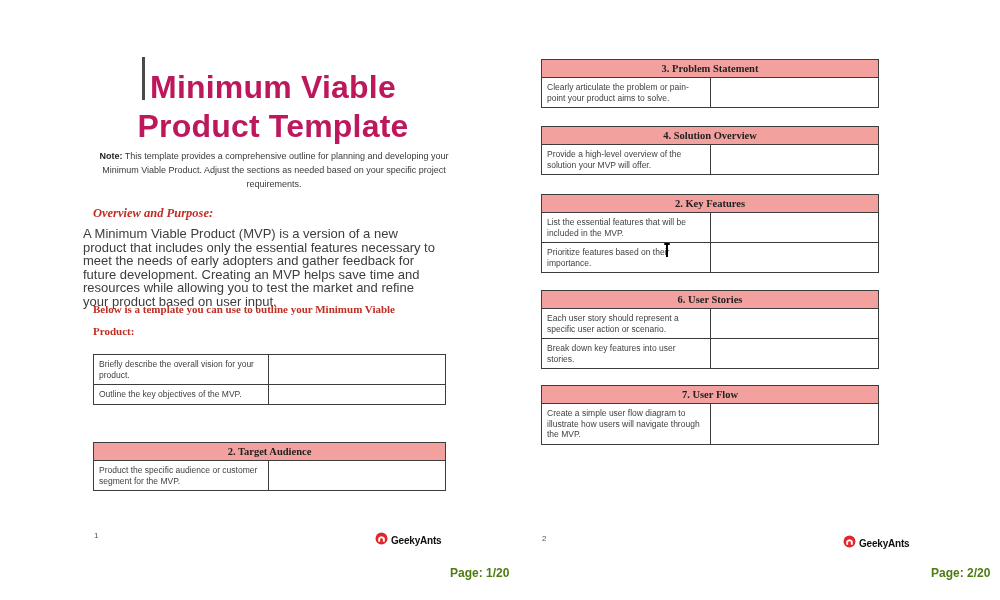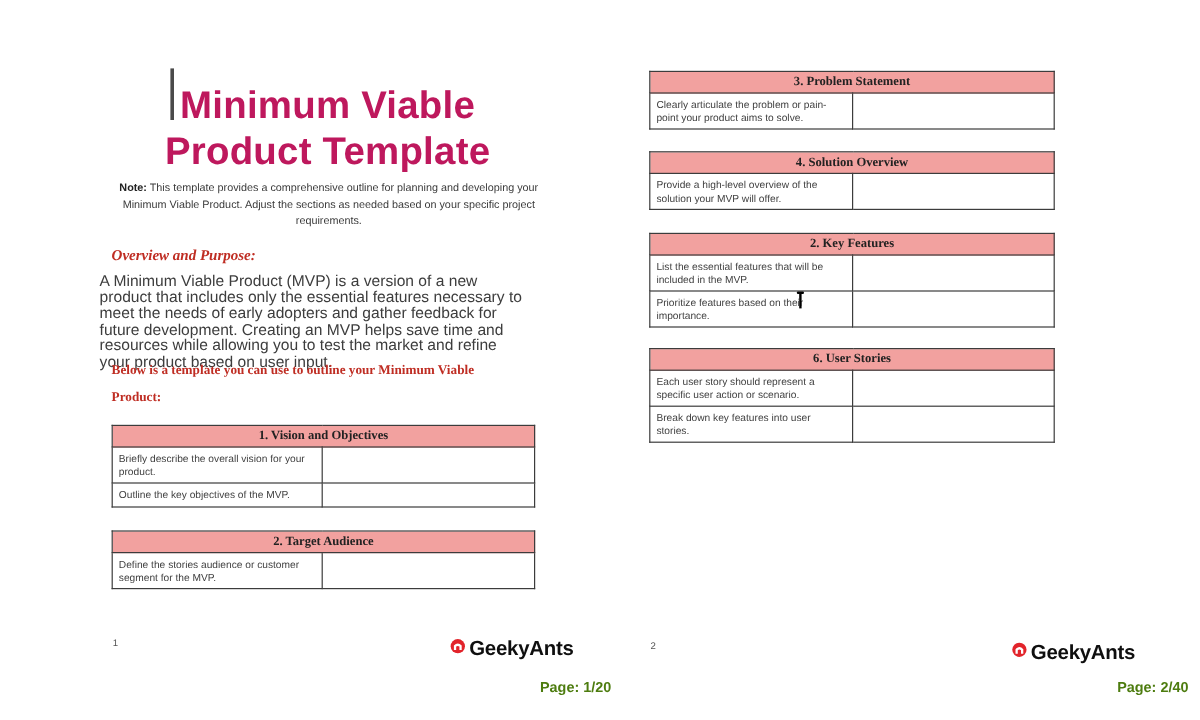--- a/index.html
+++ b/index.html
@@ -42,62 +42,59 @@
   .text-cursor { position:absolute; left:136px; top:243px; width:7px; height:15px; }
   .text-cursor .bar { position:absolute; left:2px; top:1px; width:2px; height:13px; background:#000; }
   .text-cursor .cap { position:absolute; left:0; top:0; width:6px; height:2px; background:#000; border-radius:1px; }
 
   .pgnum { position:absolute; font-size:8px; color:#555; }
   #page1 .pgnum { left:14px; top:531px; }
   #page2 .pgnum { left:14px; top:534px; }
   .brand { position:absolute; display:flex; align-items:center; gap:3px; }
   #page1 .brand { left:295px; top:531px; }
   #page2 .brand { left:315px; top:534px; }
-  .brand-text { font-size:17px; font-weight:bold; color:#0f0f0f; letter-spacing:-.2px; }
+  .brand-text { font-size:10px; font-weight:bold; color:#0f0f0f; letter-spacing:-.2px; }
 
   .caption { position:absolute; font-size:12px; font-weight:bold; color:#4d7c0f; }
   #cap1 { left:450px; top:566px; }
   #cap2 { left:931px; top:566px; }
 </style>
 </head>
 <body>
 
 <div class="page" id="page1">
   <div class="title-caret"></div>
   <h1 class="doc-title">Minimum Viable Product Template</h1>
 
   <p class="note"><b>Note:</b><span> This template provides a comprehensive outline for planning and developing your Minimum Viable Product. Adjust the sections as needed based on your specific project requirements.</span></p>
 
   <h2 class="serif-red overview-h">Overview and Purpose:</h2>
   <p class="overview-p">A Minimum Viable Product (MVP) is a version of a new product that includes only the essential features necessary to meet the needs of early adopters and gather feedback for future development. Creating an MVP helps save time and resources while allowing you to test the market and refine your product based on user input.</p>
   <h2 class="serif-red below-h">Below is a template you can use to outline your Minimum Viable Product:</h2>
 
   <table class="doc-table" id="t1">
     <tbody>
-        <tr>
-          <th colspan="2">1. Vision and Objectives</th>
-        </tr>
     <tr>
       <td class="q">Briefly describe the overall vision for your product.</td>
       <td class="a"></td>
         </tr>
     <tr>
       <td class="q">Outline the key objectives of the MVP.</td>
       <td class="a"></td>
         </tr>
   </tbody>
     </table>
 
   <table class="doc-table" id="t2">
     <tbody>
         <tr>
           <th colspan="2">2. Target Audience</th>
         </tr>
     <tr>
-      <td class="q">Define the stories audience or customer segment for the MVP.</td>
+      <td class="q">Product the specific audience or customer segment for the MVP.</td>
       <td class="a"></td>
         </tr>
   </tbody>
     </table>
 
   <div class="pgnum">1</div>
   <div class="brand">
     <span><svg width="13" height="13" viewBox="0 0 24 24">
       <circle cx="12" cy="12" r="11" fill="#e2242b"></circle>
       <path d="M6 18 L6 11 Q12 4.5 18 11 L18 18 L14.5 18 L14.5 12.5 Q12 10.5 9.5 12.5 L9.5 18 Z" fill="#ffffff"></path>
@@ -160,25 +157,36 @@
       <td class="q">Each user story should represent a specific user action or scenario.</td>
       <td class="a"></td>
         </tr>
     <tr>
       <td class="q">Break down key features into user stories.</td>
       <td class="a"></td>
         </tr>
   </tbody>
     </table>
 
+  <table class="doc-table" id="t7">
+    <tbody>
+        <tr>
+          <th colspan="2">7. User Flow</th>
+        </tr>
+    <tr>
+      <td class="q">Create a simple user flow diagram to illustrate how users will navigate through the MVP.</td>
+      <td class="a"></td>
+        </tr>
+  </tbody>
+    </table>
 
   <div class="pgnum">2</div>
   <div class="brand">
     <span><svg width="13" height="13" viewBox="0 0 24 24">
       <circle cx="12" cy="12" r="11" fill="#e2242b"></circle>
       <path d="M6 18 L6 11 Q12 4.5 18 11 L18 18 L14.5 18 L14.5 12.5 Q12 10.5 9.5 12.5 L9.5 18 Z" fill="#ffffff"></path>
     </svg></span>
     <span class="brand-text">GeekyAnts</span>
   </div>
 </div>
 
 <div class="caption" id="cap1">Page: 1/20</div>
-<div class="caption" id="cap2">Page: 2/40</div>
+<div class="caption" id="cap2">Page: 2/20</div>
 
 </body></html>

